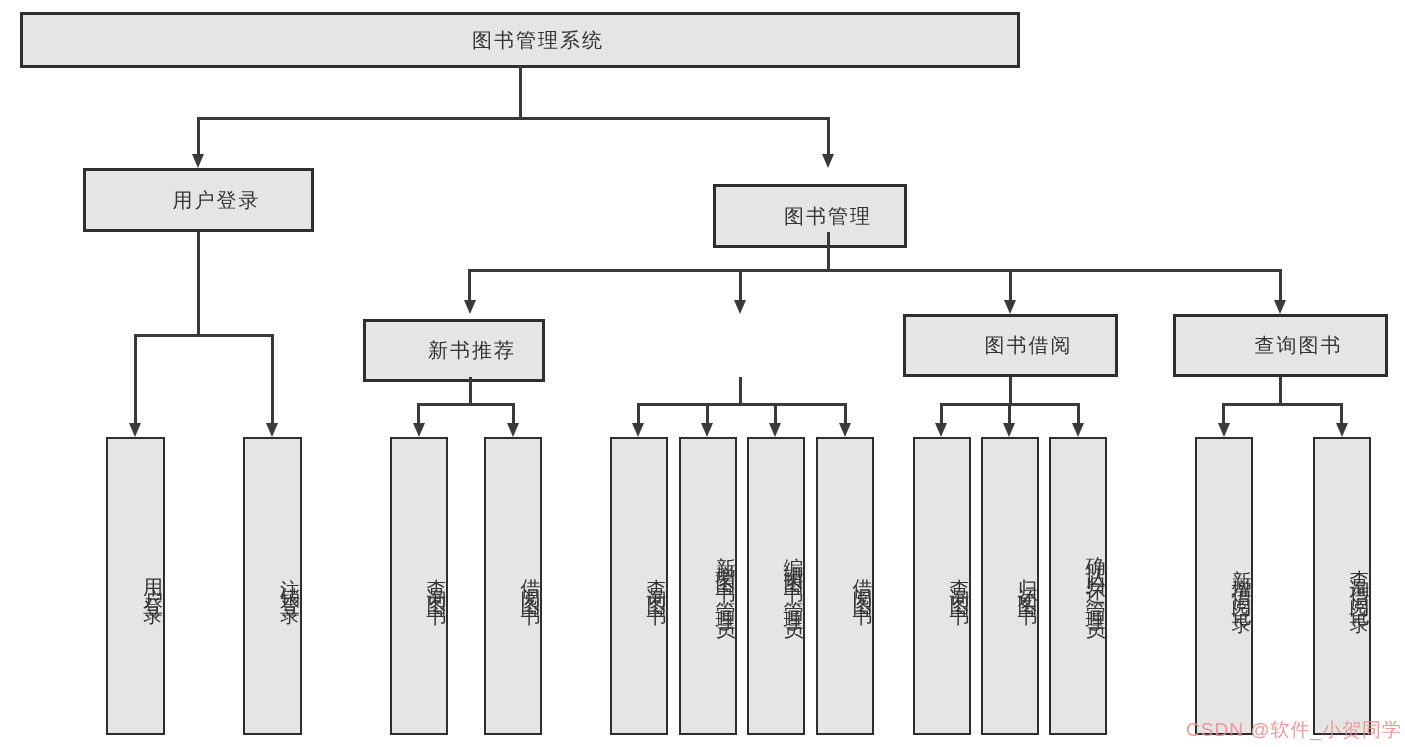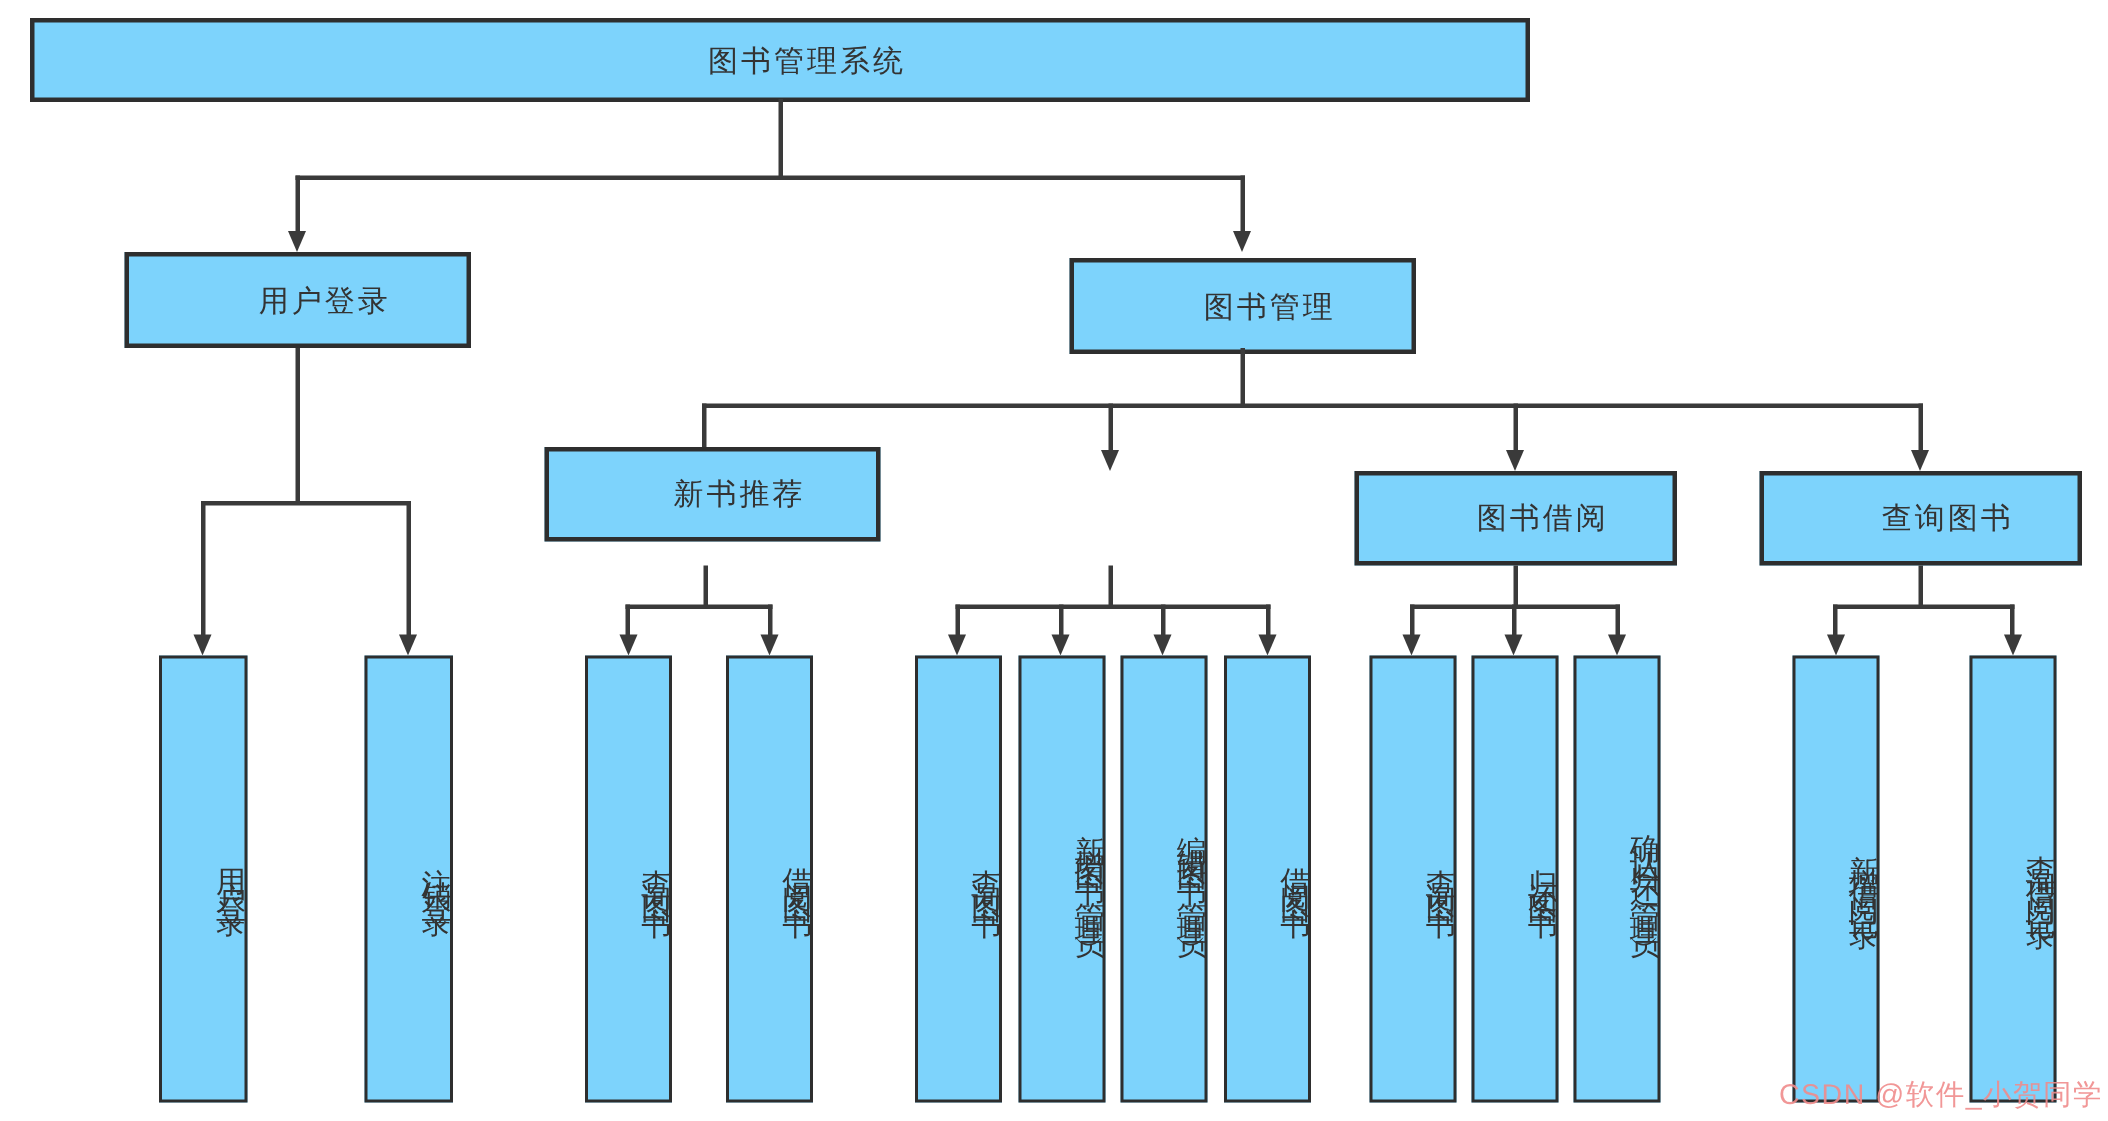--- a/index.html
+++ b/index.html
@@ -1,21 +1,21 @@
 <!DOCTYPE html>
 <html><head>
 <meta charset="utf-8">
 <style>
   html,body { margin:0; padding:0; background:#ffffff; }
   .canvas {
     position:relative; width:1405px; height:747px; background:#ffffff;
     font-family:"Liberation Sans", sans-serif; overflow:hidden;
   }
   .box {
-    position:absolute; box-sizing:border-box; background:#7dd3fc;
+    position:absolute; box-sizing:border-box; background:#e5e5e5;
     border:3px solid #2e2e2e; color:#333333;
     display:flex; align-items:center; justify-content:center;padding-left:36px;
   }
   .box.h { font-size:20px; letter-spacing:2px; }
   .box.v {
     border-width:2px; writing-mode:vertical-rl; text-orientation:mixed;
     font-size:20px; letter-spacing:9px; padding-bottom:10px; line-height:1;
   }
   .line { position:absolute; background:#3a3a3a; }
   .arrow {
@@ -36,41 +36,41 @@
   <div class="box h" style="left:20px;top:12px;width:1000px;height:56px">图书管理系统</div>
 
   <div class="line" style="left:519px;top:66px;width:3px;height:52px"></div>
   <div class="line" style="left:197px;top:117px;width:633px;height:3px"></div>
   <div class="line" style="left:197px;top:117px;width:3px;height:39px"></div>
   <div class="line" style="left:827px;top:117px;width:3px;height:39px"></div>
   <div class="arrow" style="left:192px;top:154px"></div>
   <div class="arrow" style="left:822px;top:154px"></div>
 
   <div class="box h" style="left:83px;top:168px;width:231px;height:64px">用户登录</div>
-  <div class="box h" style="left:713px;top:172px;width:231px;height:64px">图书管理</div>
+  <div class="box h" style="left:713px;top:184px;width:194px;height:64px">图书管理</div>
 
   <div class="line" style="left:197px;top:232px;width:3px;height:103px"></div>
   <div class="line" style="left:134px;top:334px;width:140px;height:3px"></div>
   <div class="line" style="left:134px;top:334px;width:3px;height:91px"></div>
   <div class="line" style="left:271px;top:334px;width:3px;height:91px"></div>
   <div class="arrow" style="left:129px;top:423px"></div>
   <div class="arrow" style="left:266px;top:423px"></div>
 
   <div class="line" style="left:827px;top:232px;width:3px;height:40px"></div>
   <div class="line" style="left:468px;top:269px;width:814px;height:3px"></div>
   <div class="line" style="left:468px;top:269px;width:3px;height:33px"></div>
   <div class="line" style="left:739px;top:269px;width:3px;height:33px"></div>
   <div class="line" style="left:1009px;top:269px;width:3px;height:33px"></div>
   <div class="line" style="left:1279px;top:269px;width:3px;height:33px"></div>
   <div class="arrow" style="left:464px;top:300px"></div>
   <div class="arrow" style="left:734px;top:300px"></div>
   <div class="arrow" style="left:1004px;top:300px"></div>
   <div class="arrow" style="left:1274px;top:300px"></div>
 
-  <div class="box h" style="left:363px;top:298px;width:224px;height:63px">新书推荐</div>
+  <div class="box h" style="left:363px;top:319px;width:182px;height:63px">新书推荐</div>
   <div class="box h" style="left:903px;top:314px;width:215px;height:63px">图书借阅</div>
   <div class="box h" style="left:1173px;top:314px;width:215px;height:63px">查询图书</div>
 
   <div class="line" style="left:469px;top:377px;width:3px;height:29px"></div>
   <div class="line" style="left:417px;top:403px;width:98px;height:3px"></div>
   <div class="line" style="left:417px;top:403px;width:3px;height:22px"></div>
   <div class="line" style="left:512px;top:403px;width:3px;height:22px"></div>
   <div class="arrow" style="left:413px;top:423px"></div>
   <div class="arrow" style="left:507px;top:423px"></div>
 

